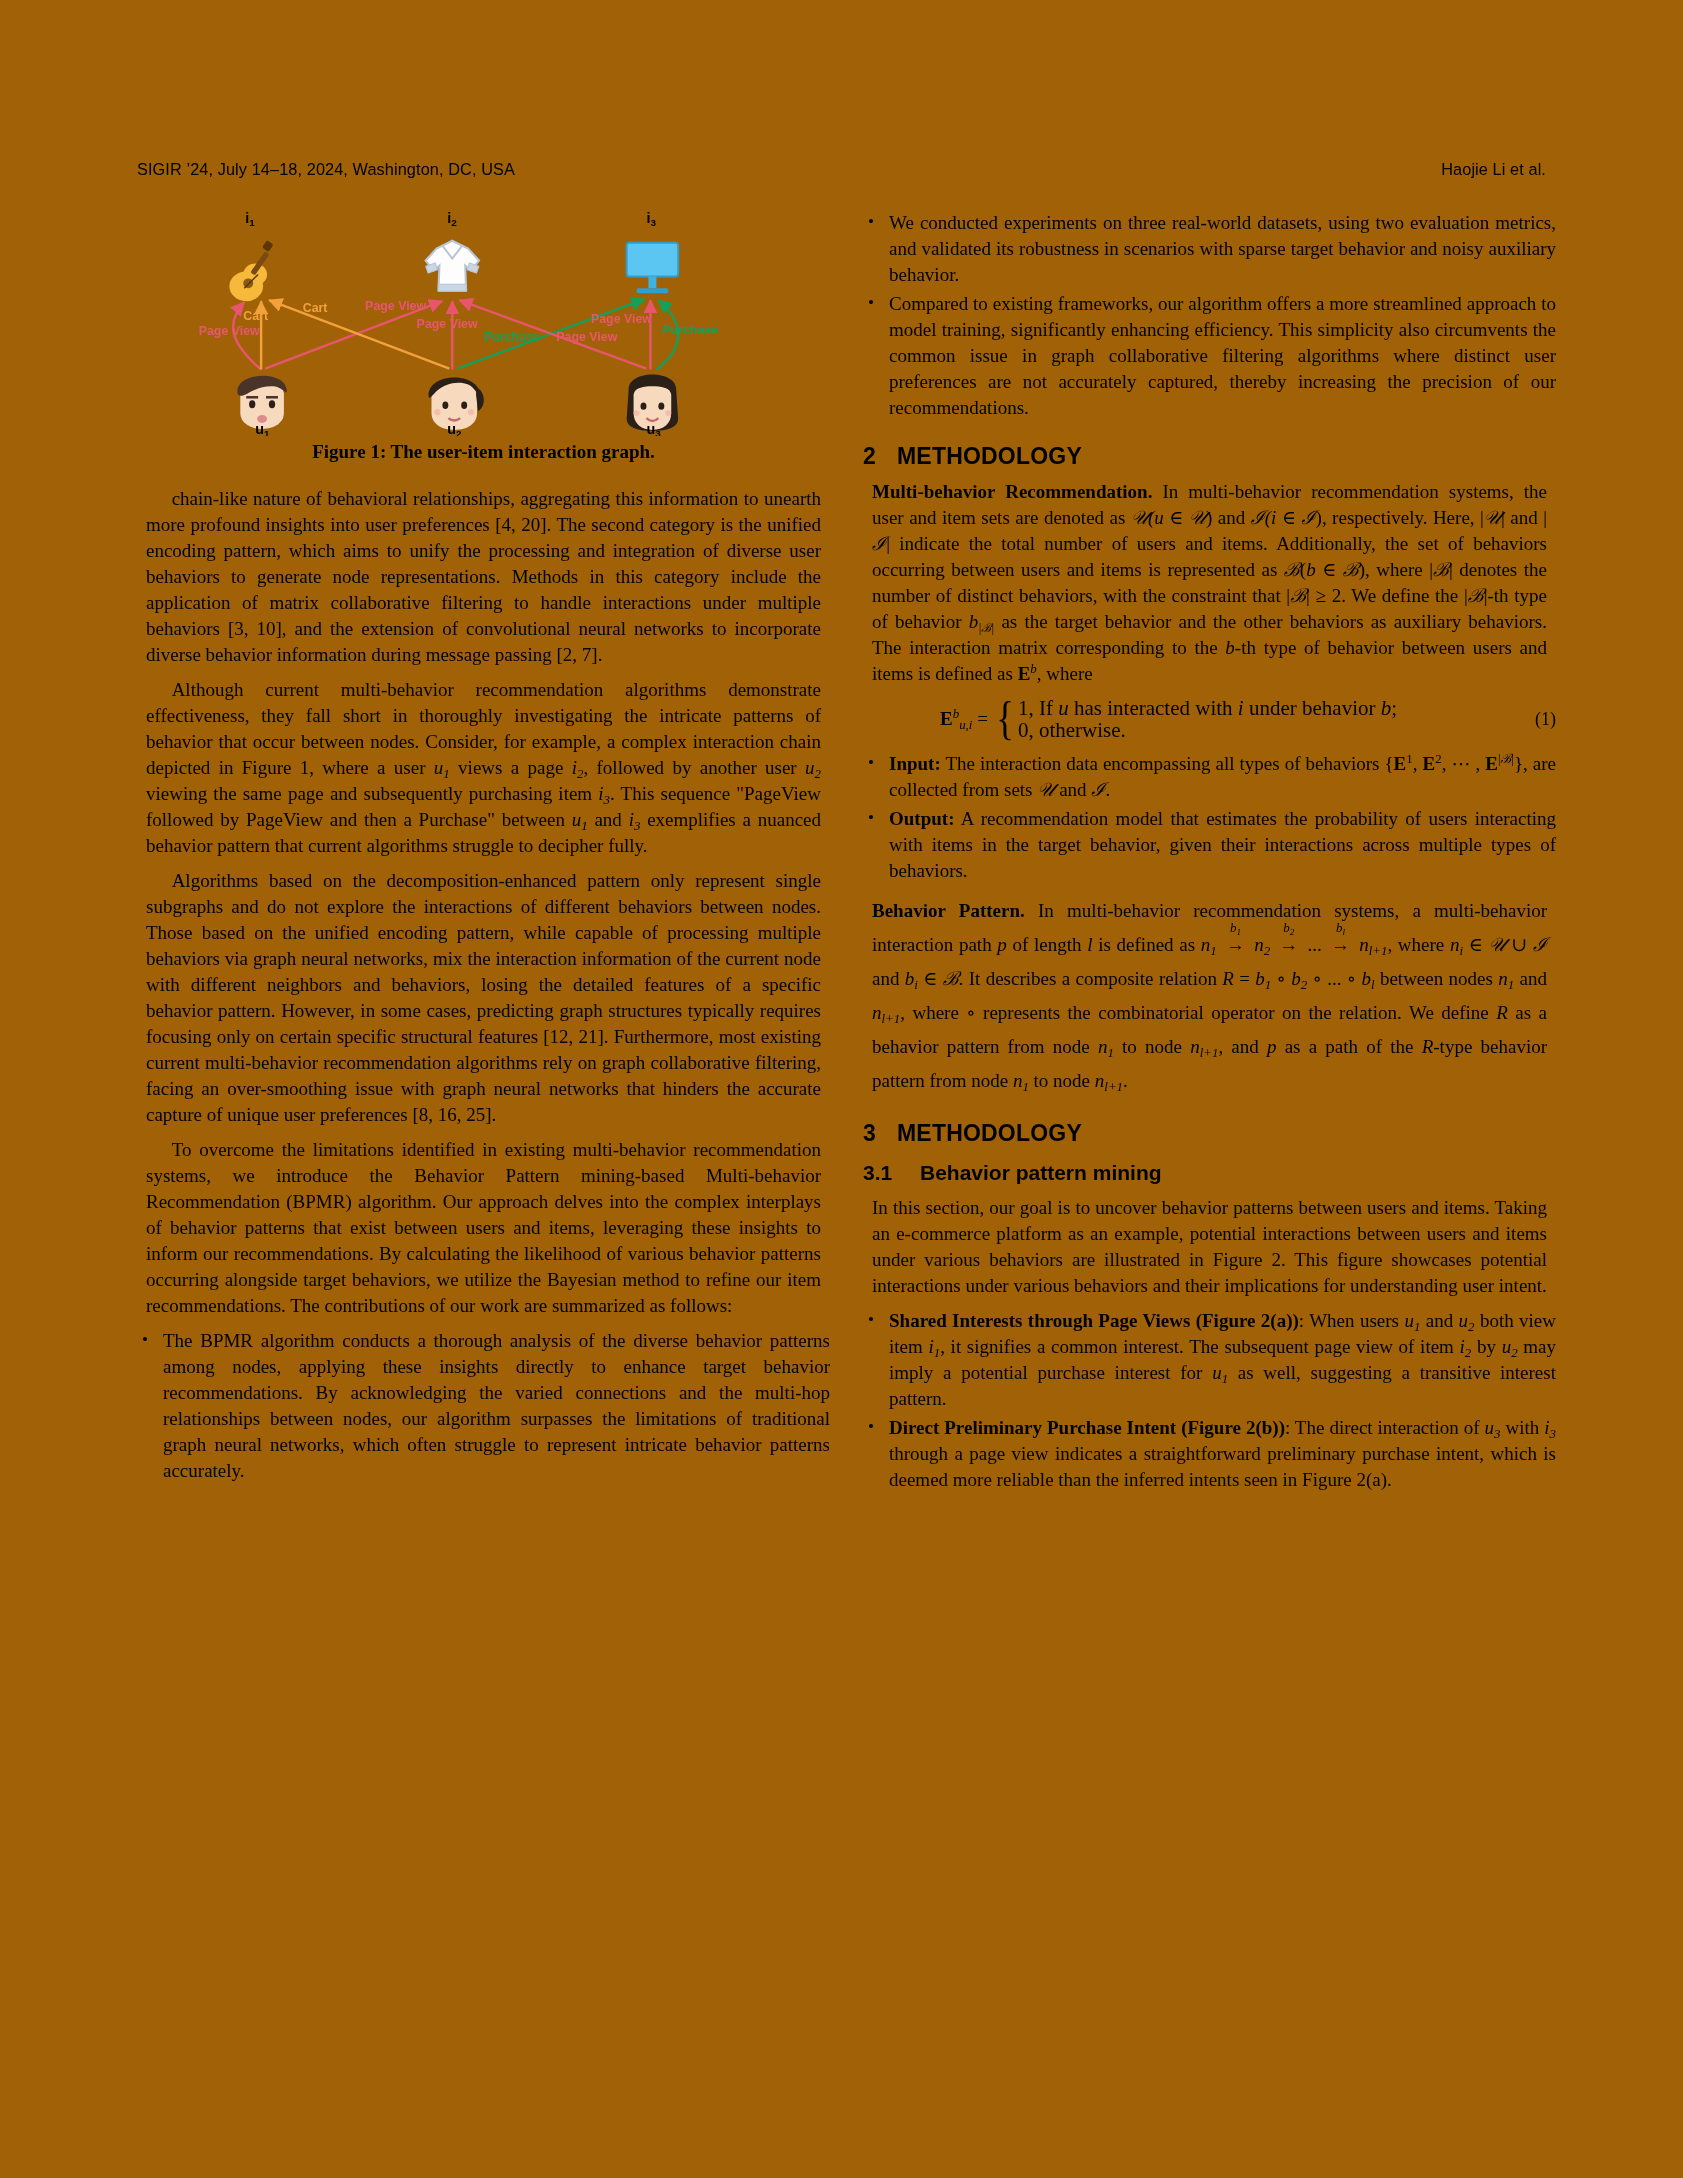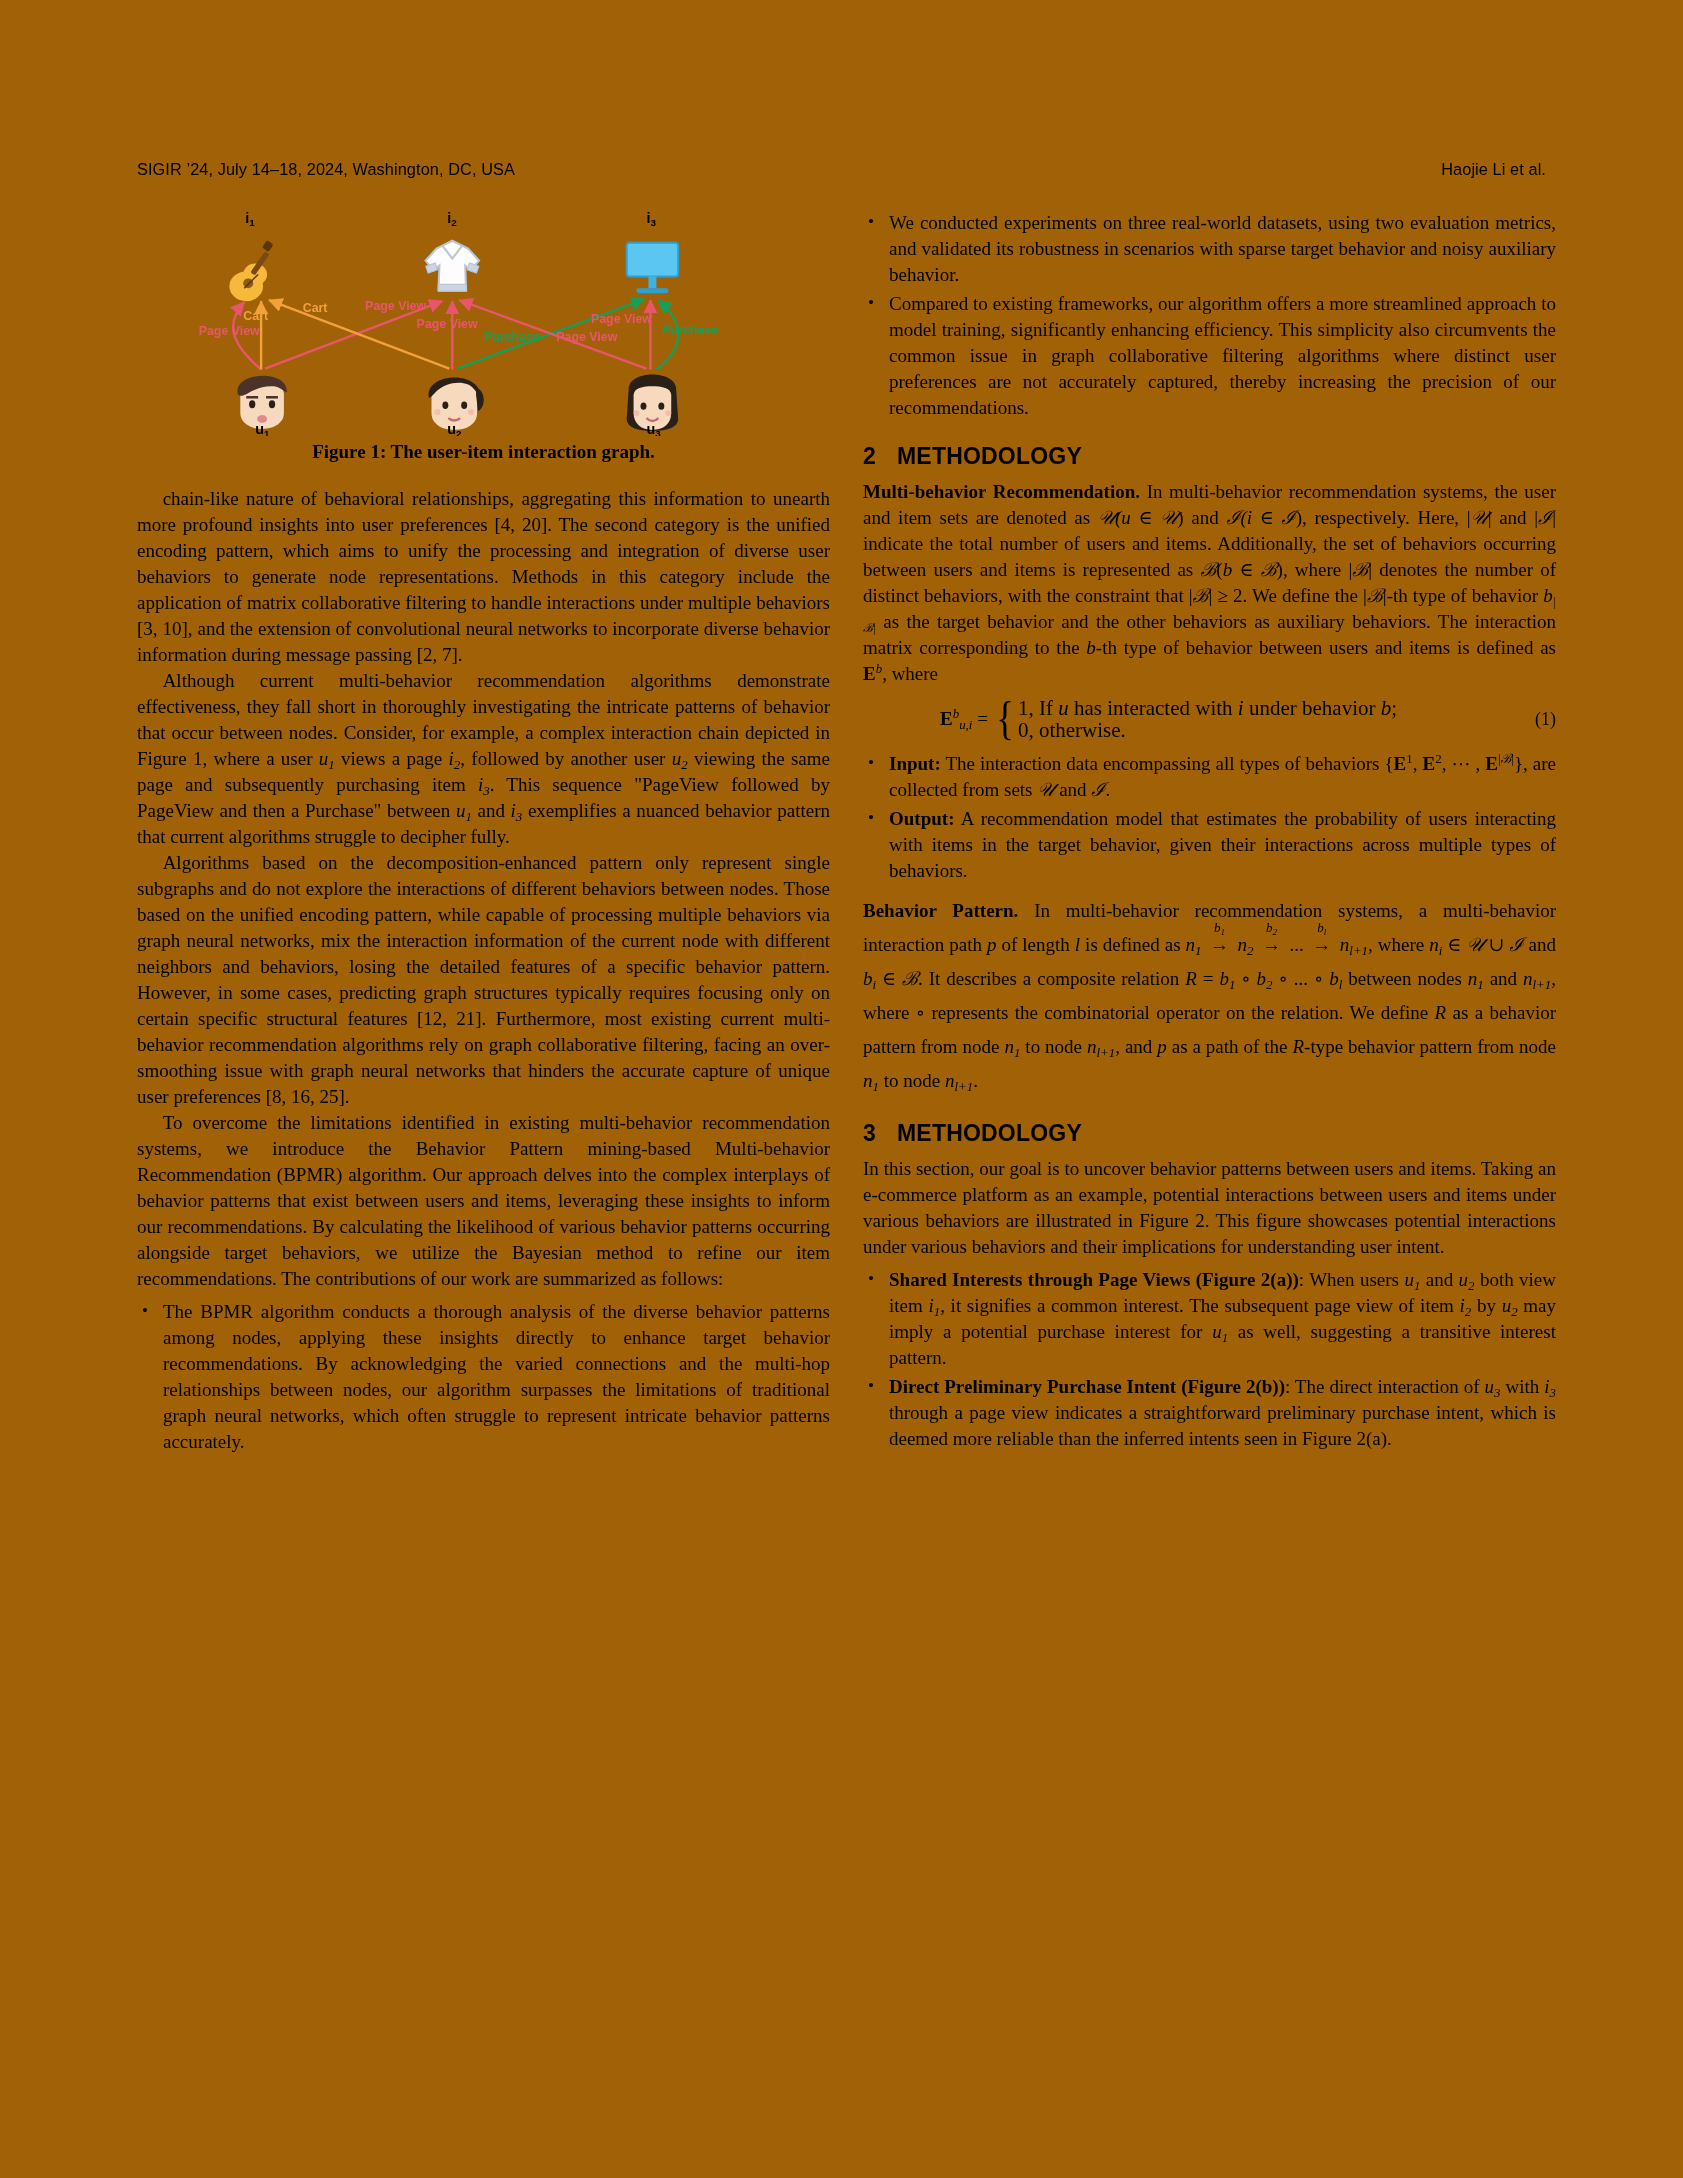--- a/index.html
+++ b/index.html
@@ -47,21 +47,21 @@
     width: 693px;
     font-size: 19px;
     line-height: 26px;
     text-align: justify;
     text-justify: inter-word;
     hyphens: auto;
   }
   .col-left  { left: 137px; }
   .col-right { left: 863px; }
 
-  p { margin: 0; text-indent: 1.35em; }
+  p { margin: 9px; text-indent: 1.35em; }
   p.noindent { text-indent: 0; }
 
   
   .figure-block { margin-bottom: 6px; }
   .figure-canvas {
     position: relative;
     width: 634px;
     height: 233px;
     margin: 0 auto 4px auto;
   }
@@ -336,20 +336,23 @@
       <li><span class="runin">Input:</span><span> The interaction data encompassing all types of behaviors </span>{<span class="bm">E</span><sup>1</sup>, <span class="bm">E</span><sup>2</sup>, ⋯ , <span class="bm">E</span><sup>|<span class="cal">ℬ</span>|</sup>}<span>, are collected from sets </span><span class="cal">𝒰</span> and <span class="cal">ℐ</span><span>.</span></li>
       <li><span class="runin">Output:</span><span> A recommendation model that estimates the probability of users interacting with items in the target behavior, given their interactions across multiple types of behaviors.</span></li>
     </ul>
 
     <p class="noindent" style="margin-top:10px; line-height:34px;"><span class="runin">Behavior Pattern.</span><span> In multi-behavior recommendation systems, a multi-behavior interaction path </span><span class="mi">p</span><span> of length </span><span class="mi">l</span><span> is defined as </span><span class="mi">n<sub>1</sub></span> <span class="overarrow"><span class="lbl">b<sub style="font-size:0.7em">1</sub></span><span class="ar">→</span></span> <span class="mi">n<sub>2</sub></span> <span class="overarrow"><span class="lbl">b<sub style="font-size:0.7em">2</sub></span><span class="ar">→</span></span> ... <span class="overarrow"><span class="lbl">b<sub style="font-size:0.7em">l</sub></span><span class="ar">→</span></span> <span class="mi">n<sub>l+1</sub></span><span>, where </span><span class="mi">n<sub>i</sub></span> ∈ <span class="cal">𝒰</span> ∪ <span class="cal">ℐ</span><span> and </span><span class="mi">b<sub>i</sub></span> ∈ <span class="cal">ℬ</span><span>. It describes a composite relation </span><span class="mi">R</span> = <span class="mi">b<sub>1</sub></span> ∘ <span class="mi">b<sub>2</sub></span> ∘ ... ∘ <span class="mi">b<sub>l</sub></span><span> between nodes </span><span class="mi">n<sub>1</sub></span><span> and </span><span class="mi">n<sub>l+1</sub></span><span>, where ∘ represents the combinatorial operator on the relation. We define </span><span class="mi">R</span><span> as a behavior pattern from node </span><span class="mi">n<sub>1</sub></span><span> to node </span><span class="mi">n<sub>l+1</sub></span><span>, and </span><span class="mi">p</span><span> as a path of the </span><span class="mi">R</span><span>-type behavior pattern from node </span><span class="mi">n<sub>1</sub></span><span> to node </span><span class="mi">n<sub>l+1</sub></span><span>.</span></p>
 
     <h2 class="sec">
       <span class="num">3</span><span>METHODOLOGY</span>
     </h2>
 
+    <h3 class="subsec">
+      <span class="num">3.1</span><span>Behavior pattern mining</span>
+    </h3>
 
     <p class="noindent">In this section, our goal is to uncover behavior patterns between users and items. Taking an e-commerce platform as an example, potential interactions between users and items under various behaviors are illustrated in Figure 2. This figure showcases potential interactions under various behaviors and their implications for understanding user intent.</p>
 
     <ul class="bul">
       <li><span class="runin">Shared Interests through Page Views (Figure 2(a))</span><span>: When users </span><span class="mi">u<sub>1</sub></span><span> and </span><span class="mi">u<sub>2</sub></span><span> both view item </span><span class="mi">i<sub>1</sub></span><span>, it signifies a common interest. The subsequent page view of item </span><span class="mi">i<sub>2</sub></span><span> by </span><span class="mi">u<sub>2</sub></span><span> may imply a potential purchase interest for </span><span class="mi">u<sub>1</sub></span><span> as well, suggesting a transitive interest pattern.</span></li>
       <li><span class="runin">Direct Preliminary Purchase Intent (Figure 2(b))</span><span>: The direct interaction of </span><span class="mi">u<sub>3</sub></span><span> with </span><span class="mi">i<sub>3</sub></span><span> through a page view indicates a straightforward preliminary purchase intent, which is deemed more reliable than the inferred intents seen in Figure 2(a).</span></li>
     </ul>
   </div>
 
 </div>

